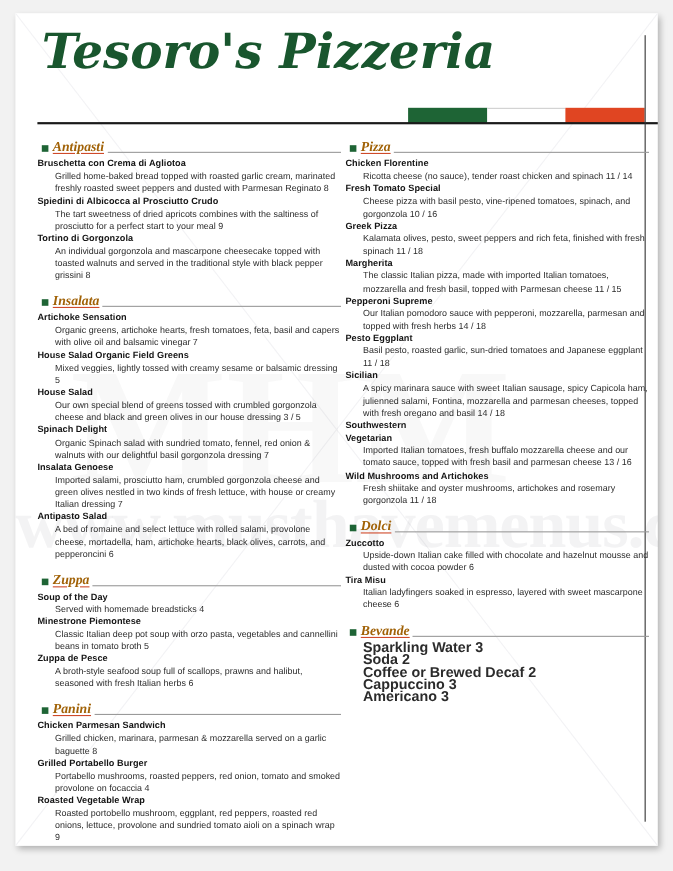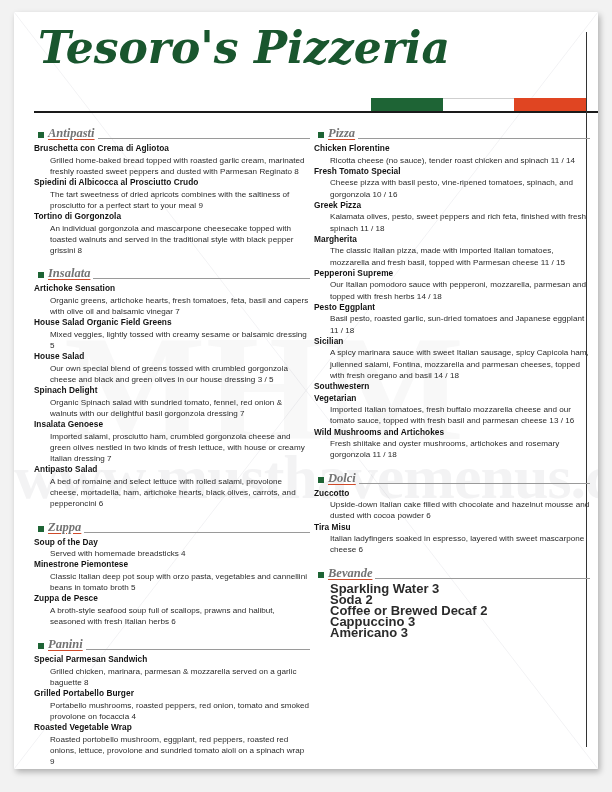--- a/index.html
+++ b/index.html
@@ -125,21 +125,21 @@
     background: #1e6435;
     margin-right: 4px;
     margin-bottom: 3px;
     flex: 0 0 auto;
   }
   .sec-title {
     font-family: "Liberation Serif", serif;
     font-style: italic;
     font-weight: bold;
     font-size: 12.5px;
-    color: #737373;
+    color: #a16207;
     text-decoration: underline;
     text-decoration-color: #cf4a2a;
     text-underline-offset: 2px;
     white-space: nowrap;
     flex: 0 0 auto;
   }
   .sec-rule {
     flex: 1 1 auto;
     height: 1px;
     background: #9a9a9a;
@@ -265,21 +265,21 @@
             <div class="item-desc">A broth-style seafood soup full of scallops, prawns and halibut, seasoned with fresh Italian herbs  6</div>
           </div>
         </div>
         <div class="section">
           <div class="sec-head">
             <span class="sec-bullet"></span>
             <span class="sec-title">Panini</span>
             <span class="sec-rule"></span>
           </div>
           <div class="item">
-            <div class="item-name">Special Parmesan Sandwich</div>
+            <div class="item-name">Chicken Parmesan Sandwich</div>
             <div class="item-desc">Grilled chicken, marinara, parmesan &amp; mozzarella served on a garlic baguette  8</div>
           </div>
           <div class="item">
             <div class="item-name">Grilled Portabello Burger</div>
             <div class="item-desc">Portabello mushrooms, roasted peppers, red onion, tomato and smoked provolone on focaccia  4</div>
           </div>
           <div class="item">
             <div class="item-name">Roasted Vegetable Wrap</div>
             <div class="item-desc">Roasted portobello mushroom, eggplant, red peppers, roasted red onions, lettuce, provolone and sundried tomato aioli on a spinach wrap  9</div>
           </div>

